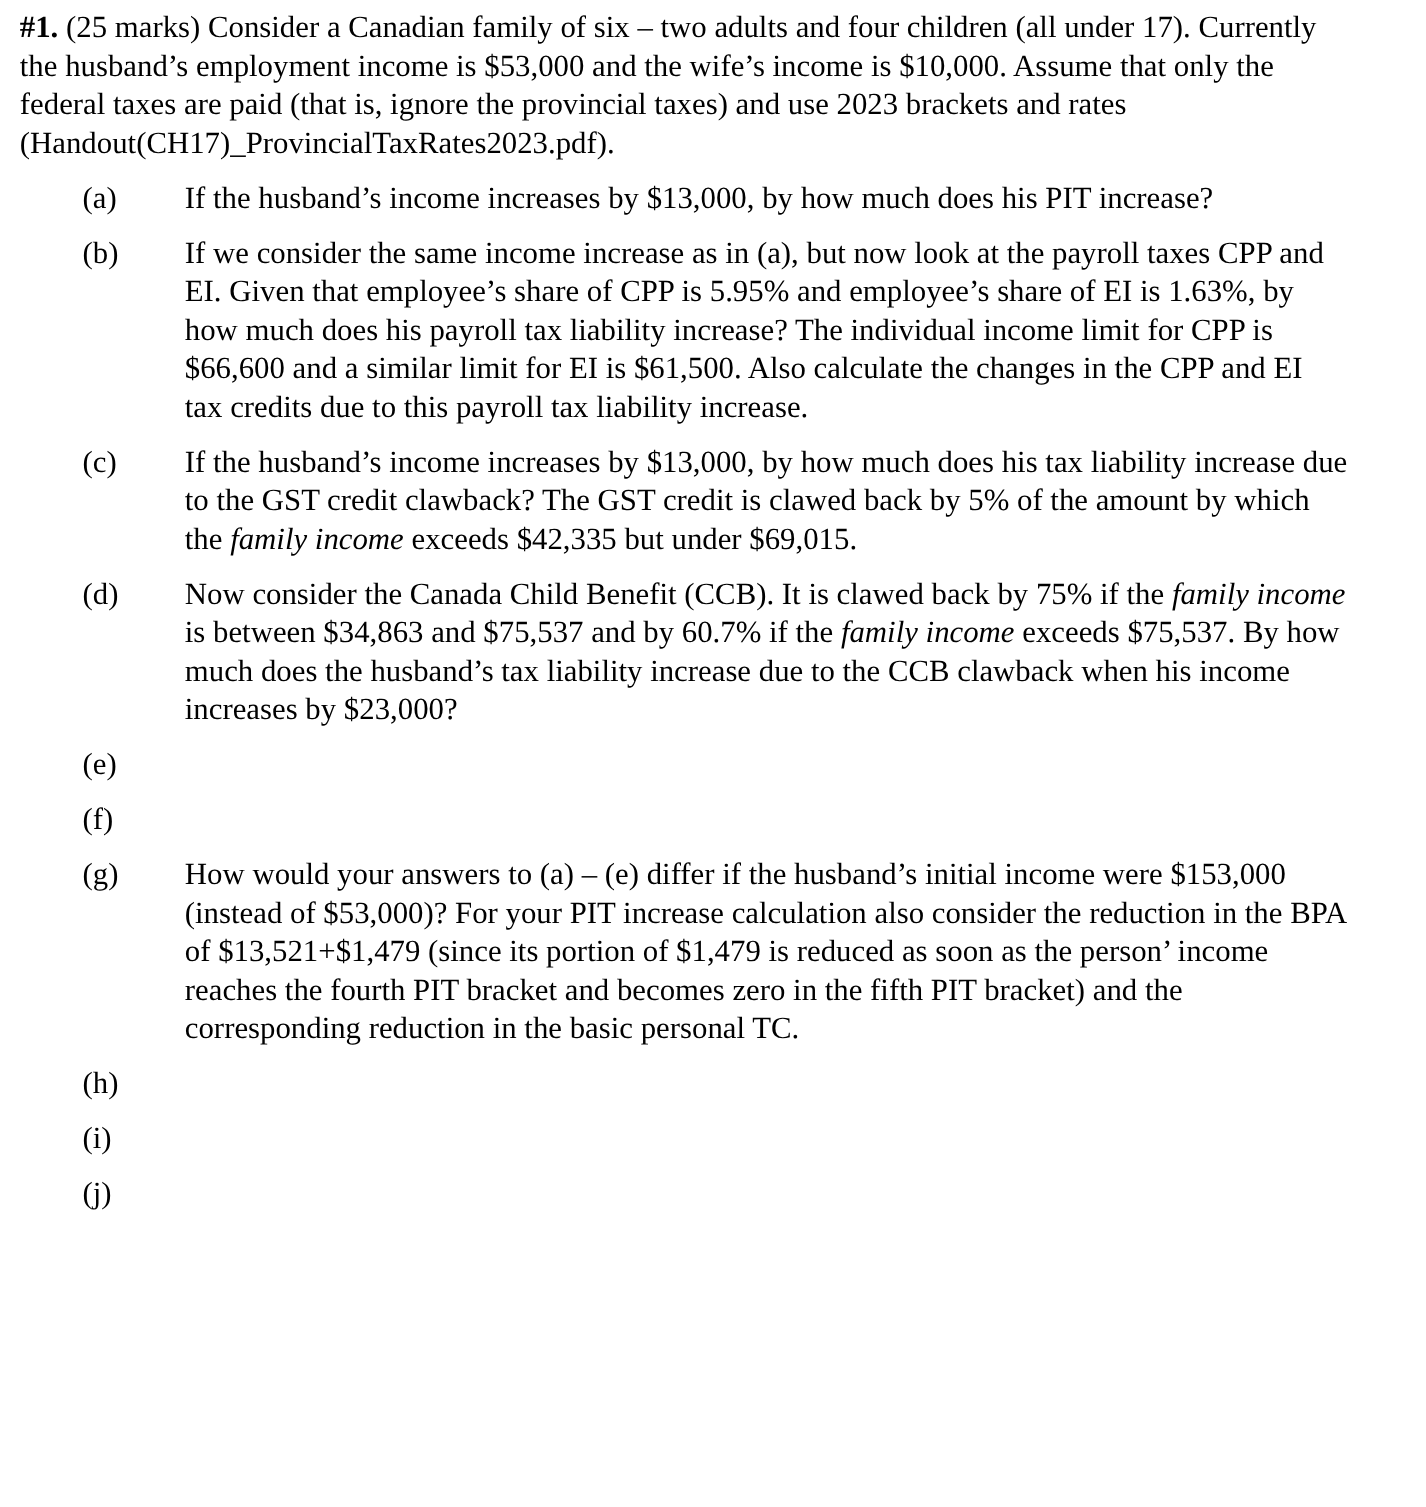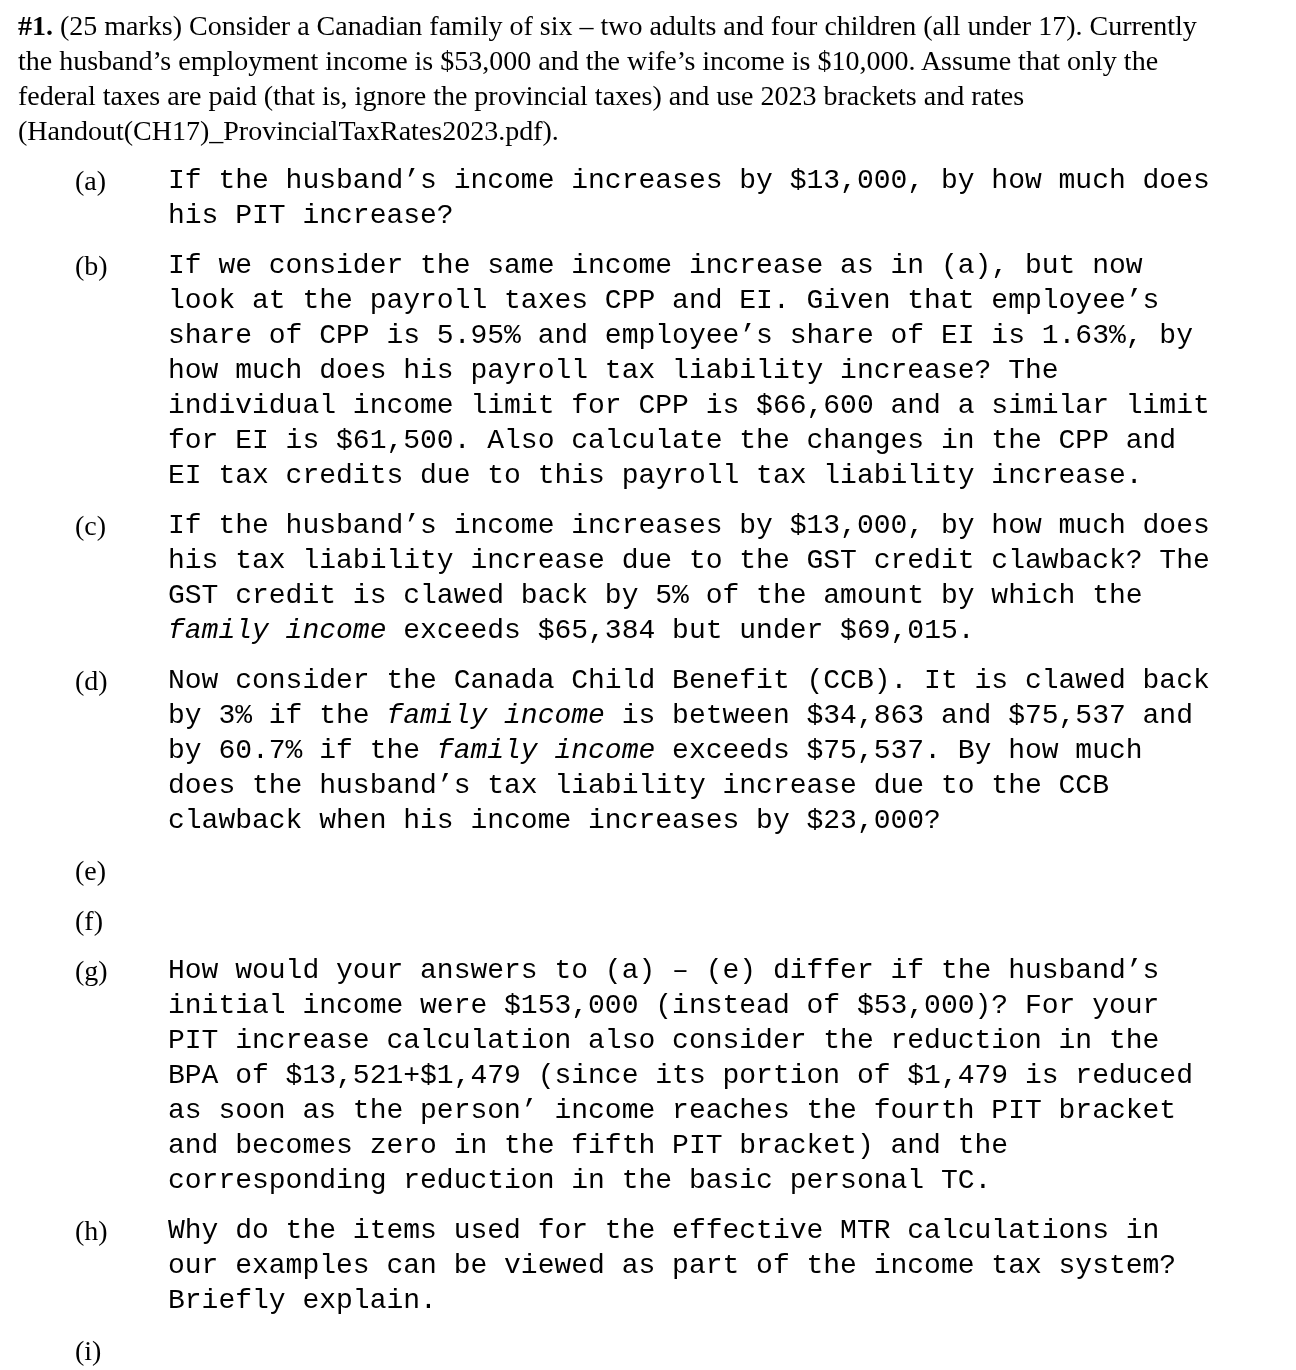--- a/index.html
+++ b/index.html
@@ -33,21 +33,20 @@
     margin-top: 15px;
   }
   .item-label {
     flex: 0 0 150px;
     box-sizing: border-box;
     padding-left: 57px;
   }
   .item-text {
     flex: 1 1 auto;
     padding-right: 55px;
-    font-family: Liberation Mono, monospace;
   }
   .item-text em {
     font-style: italic;
     margin-top: 23px;
   }
 </style>
 </head>
 <body>
 
 <div class="page">
@@ -59,44 +58,43 @@
     <div class="item-text"><span>If the husband’s income increases by $13,000, by how much does his PIT increase?</span></div>
   </div>
 
   <div class="item">
     <div class="item-label">(b)</div>
     <div class="item-text"><span>If we consider the same income increase as in (a), but now look at the payroll taxes CPP and EI. Given that employee’s share of CPP is 5.95% and employee’s share of EI is 1.63%, by how much does his payroll tax liability increase? The individual income limit for CPP is $66,600 and a similar limit for EI is $61,500. Also calculate the changes in the CPP and EI tax credits due to this payroll tax liability increase.</span></div>
   </div>
 
   <div class="item">
     <div class="item-label">(c)</div>
-    <div class="item-text"><span>If the husband’s income increases by $13,000, by how much does his tax liability increase due to the GST credit clawback? The GST credit is clawed back by 5% of the amount by which the </span><em>family income</em><span> exceeds $65,384 but under $69,015.</span></div>
+    <div class="item-text"><span>If the husband’s income increases by $13,000, by how much does his tax liability increase due to the GST credit clawback? The GST credit is clawed back by 5% of the amount by which the </span><em>family income</em><span> exceeds $42,335 but under $69,015.</span></div>
   </div>
 
   <div class="item">
     <div class="item-label">(d)</div>
-    <div class="item-text"><span>Now consider the Canada Child Benefit (CCB). It is clawed back by 3% if the </span><em>family income</em><span> is between $34,863 and $75,537 and by 60.7% if the </span><em>family income</em><span> exceeds $75,537. By how much does the husband’s tax liability increase due to the CCB clawback when his income increases by $23,000?</span></div>
+    <div class="item-text"><span>Now consider the Canada Child Benefit (CCB). It is clawed back by 75% if the </span><em>family income</em><span> is between $34,863 and $75,537 and by 60.7% if the </span><em>family income</em><span> exceeds $75,537. By how much does the husband’s tax liability increase due to the CCB clawback when his income increases by $23,000?</span></div>
   </div>
 
   <div class="item">
     <div class="item-label">(e)</div>
   </div>
 
   <div class="item">
     <div class="item-label">(f)</div>
   </div>
 
   <div class="item">
     <div class="item-label">(g)</div>
     <div class="item-text"><span>How would your answers to (a) – (e) differ if the husband’s initial income were $153,000 (instead of $53,000)? For your PIT increase calculation also consider the reduction in the BPA of $13,521+$1,479 (since its portion of $1,479 is reduced as soon as the person’ income reaches the fourth PIT bracket and becomes zero in the fifth PIT bracket) and the corresponding reduction in the basic personal TC.</span></div>
   </div>
 
   <div class="item">
     <div class="item-label">(h)</div>
-    <div class="item-text"><span>Why do the items used for the effective MTR calculations in our examples can be viewed as part of the income tax system? Briefly explain.</span></div>
   </div>
 
   <div class="item">
     <div class="item-label">(i)</div>
   </div>
 
   <div class="item">
     <div class="item-label">(j)</div>
   </div>
 

